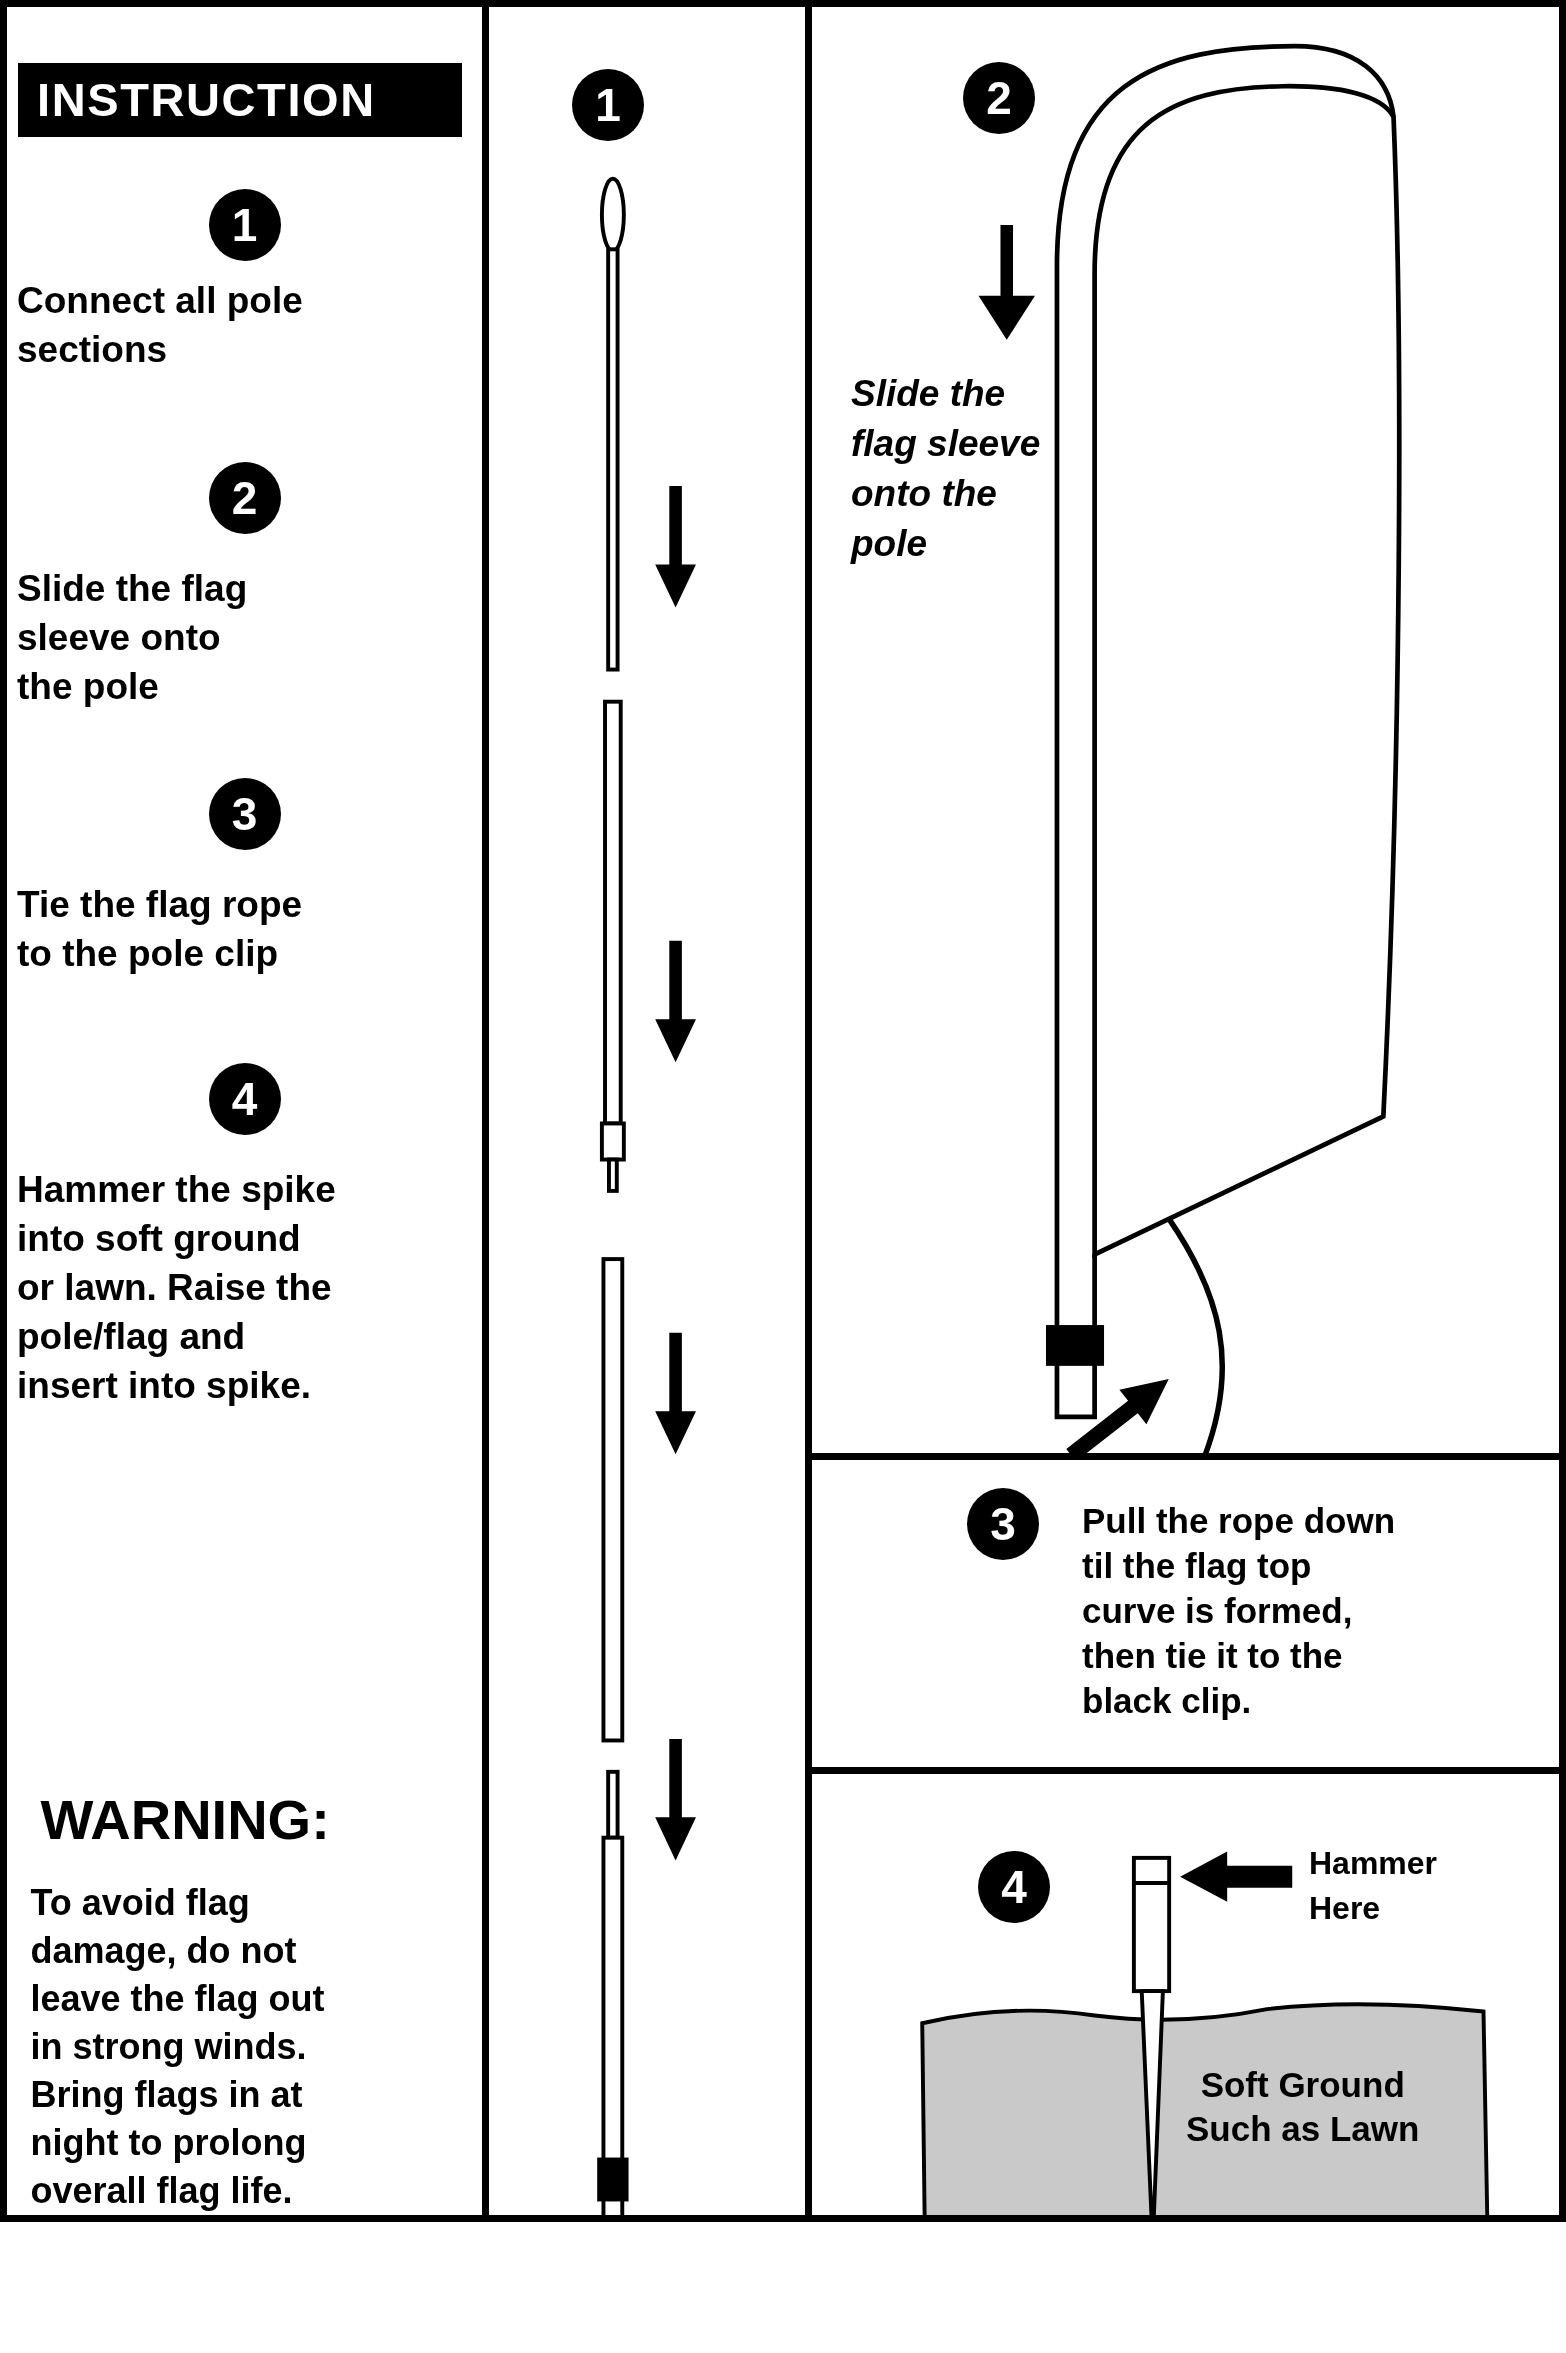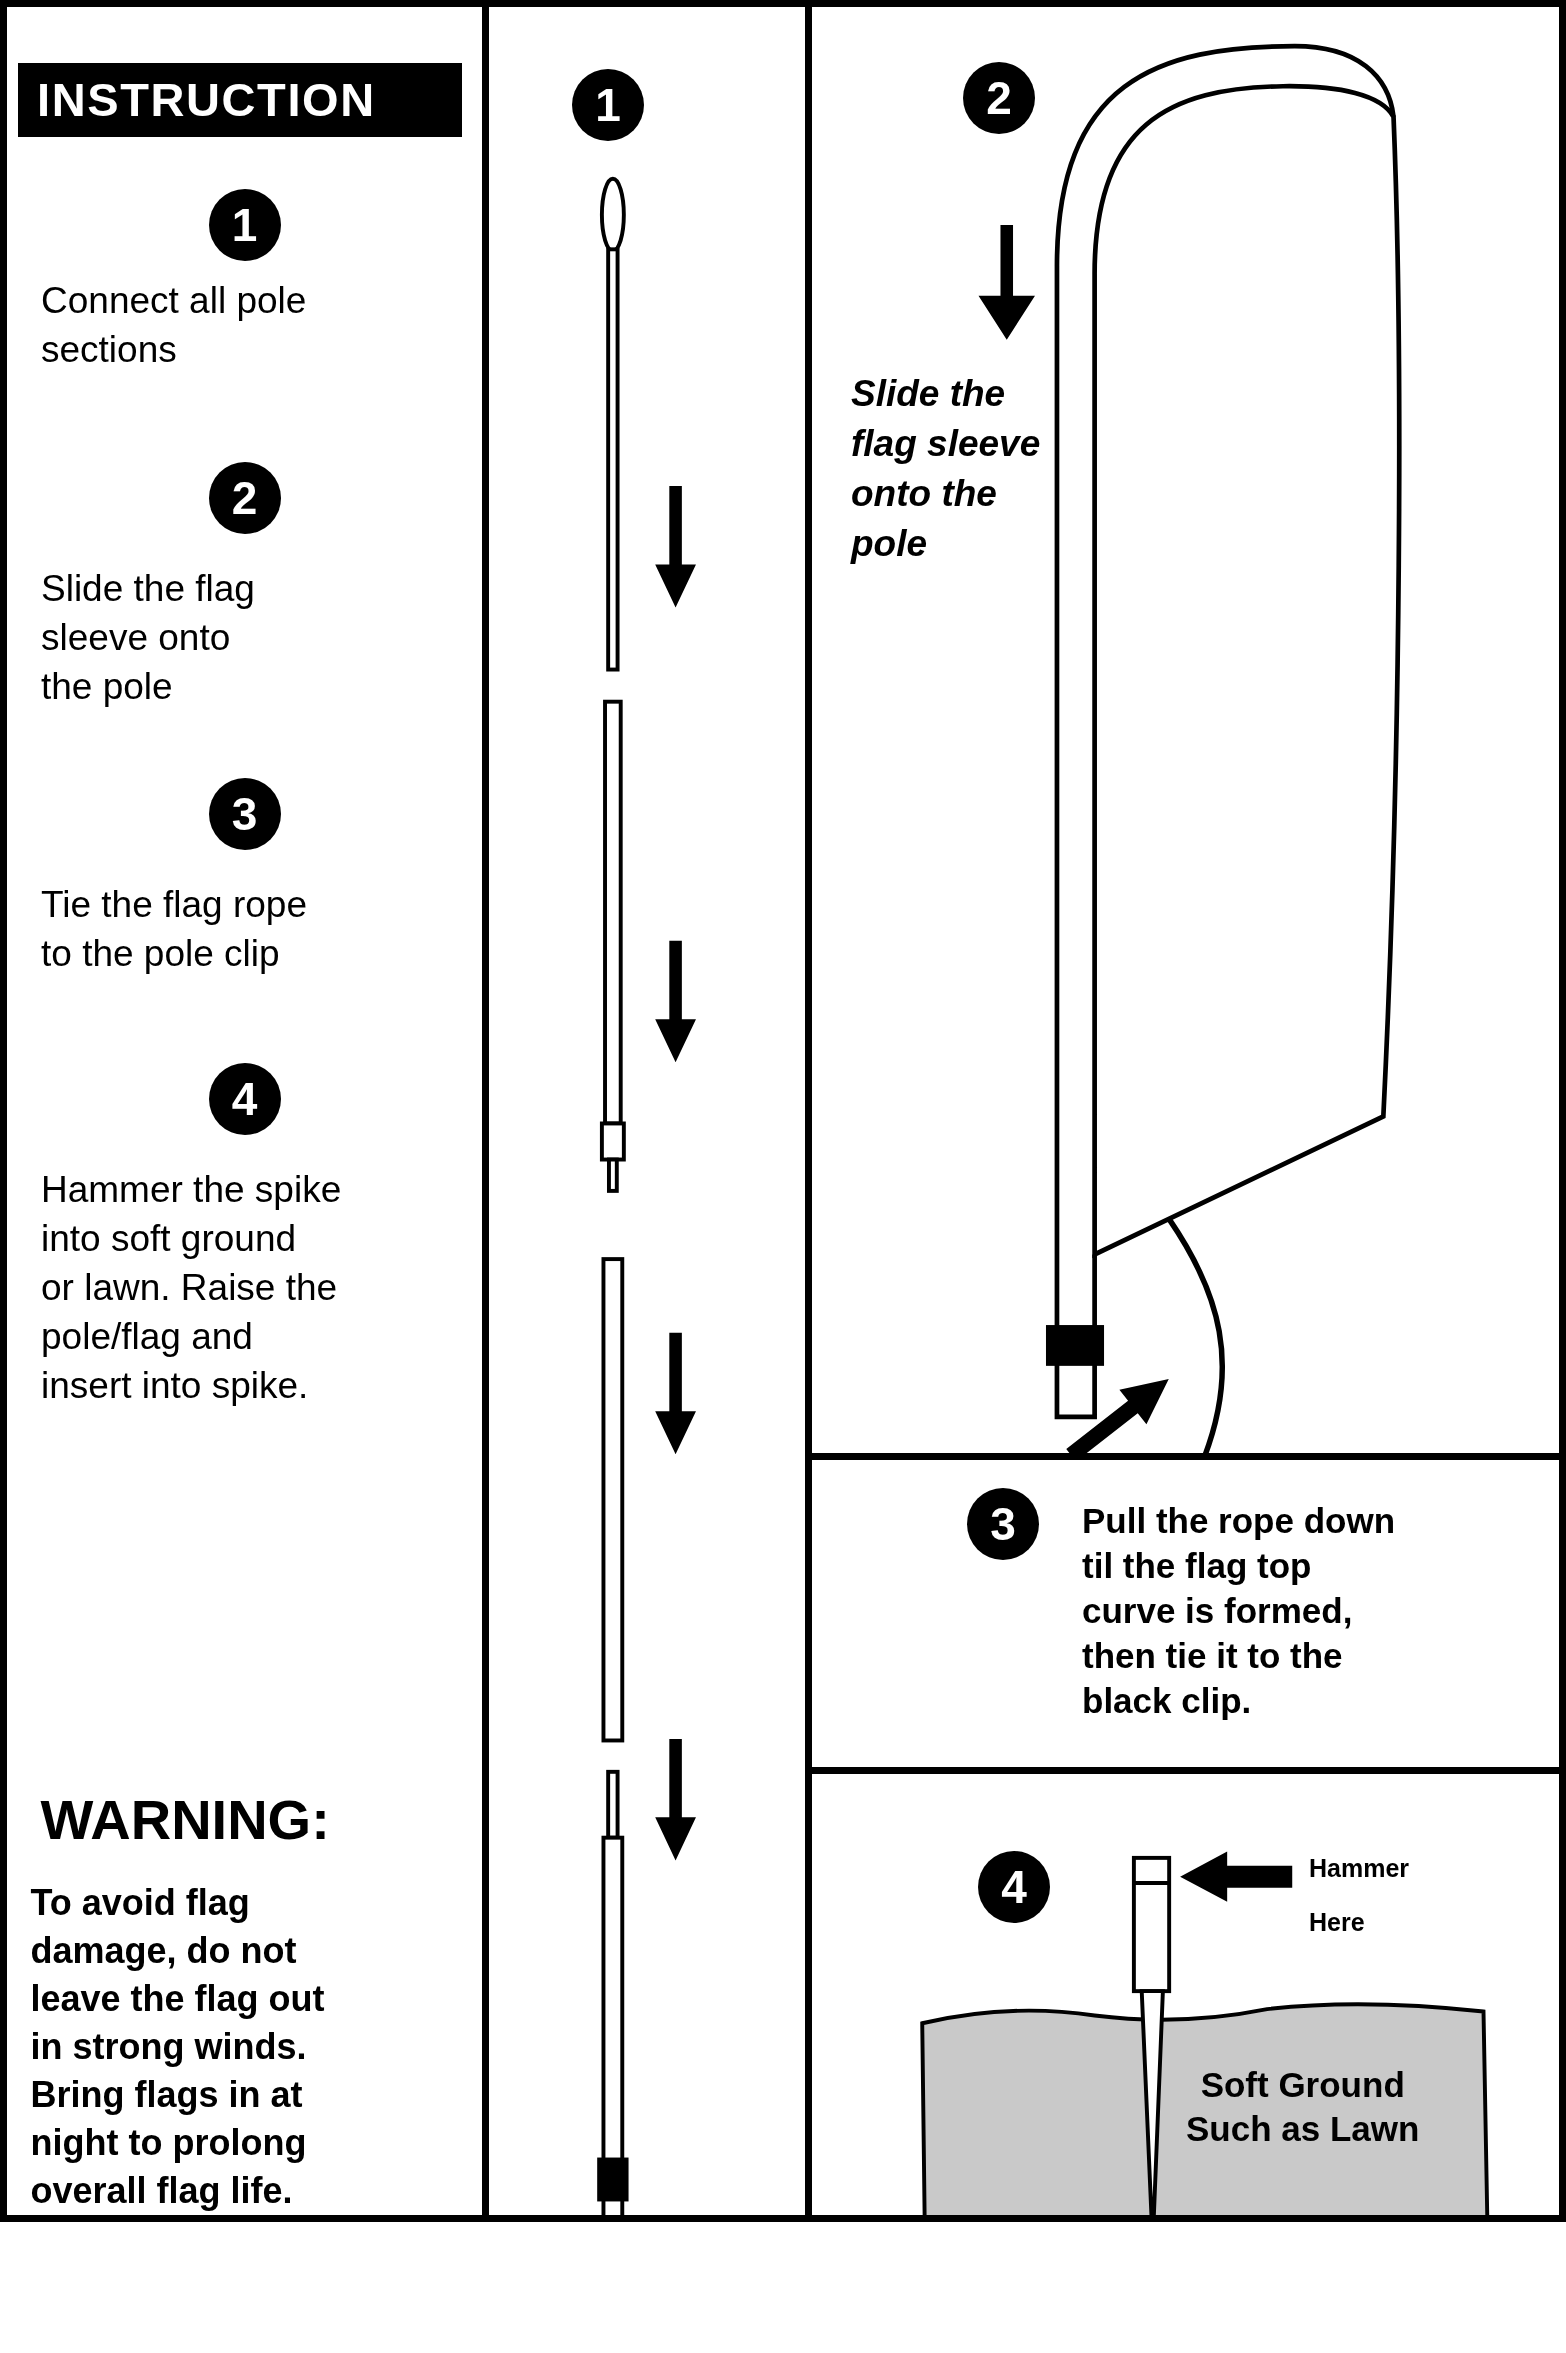--- a/index.html
+++ b/index.html
@@ -23,35 +23,35 @@
   .header-bar { margin:56px 20.4px 0 11px; background:#000; color:#fff;
                 font-size:47px; font-weight:700; letter-spacing:1.6px;
                 padding:9.4px 7.8px 9.4px 19px; }
 
   .badge { width:72px; height:72px; border-radius:50%; background:#000; color:#fff;
            font-size:46px; font-weight:700; display:flex; align-items:center;
            justify-content:center; line-height:1; }
   .badge-row { display:flex; justify-content:center; }
   .badge-abs { position:absolute; z-index:2; }
 
-  .step-text    { font-size:37px; font-weight:400; line-height:49px;
-                  white-space:pre-line; padding-left:34px; }
+  .step-text    { font-size:37px; font-weight:700; line-height:49px;
+                  white-space:pre-line; padding-left:10px; }
   .warning-title{ font-size:56px; font-weight:700; padding-left:23.5px; margin-top:377px;margin-left:10px; }
   .warning-text { font-size:36px; font-weight:700; line-height:48px;
                   white-space:pre-line; padding-left:23.5px; margin-top:27px; }
 
   .mt-b1 { margin-top:52px; }  .mt-t1 { margin-top:15.7px; }
   .mt-b2 { margin-top:88px; } .mt-t2 { margin-top:30px; }
   .mt-b3 { margin-top:67px; }  .mt-t3 { margin-top:30px; }
   .mt-b4 { margin-top:85px; } .mt-t4 { margin-top:30px; }
 
   .caption { position:absolute; z-index:2; font-weight:700; white-space:pre-line; }
   .caption-2    { left:39px;  top:362px; font-size:37px; line-height:50px;font-style:italic; }
   .caption-3    { left:270px; top:38px;  font-size:35px; line-height:45px; }
-  .hammer-label { left:497px; top:67px;  font-size:25px; line-height:54px; }
+  .hammer-label { left:497px; top:67px;  font-size:32px; line-height:45px; }
   .ground-label { left:374px; top:289px; font-size:35px; line-height:44px;text-align:center; }
 </style>
 </head>
 <body>
 
 <div class="page">
 
   <div class="col-left">
     <div class="header-bar">INSTRUCTION</div>
 

